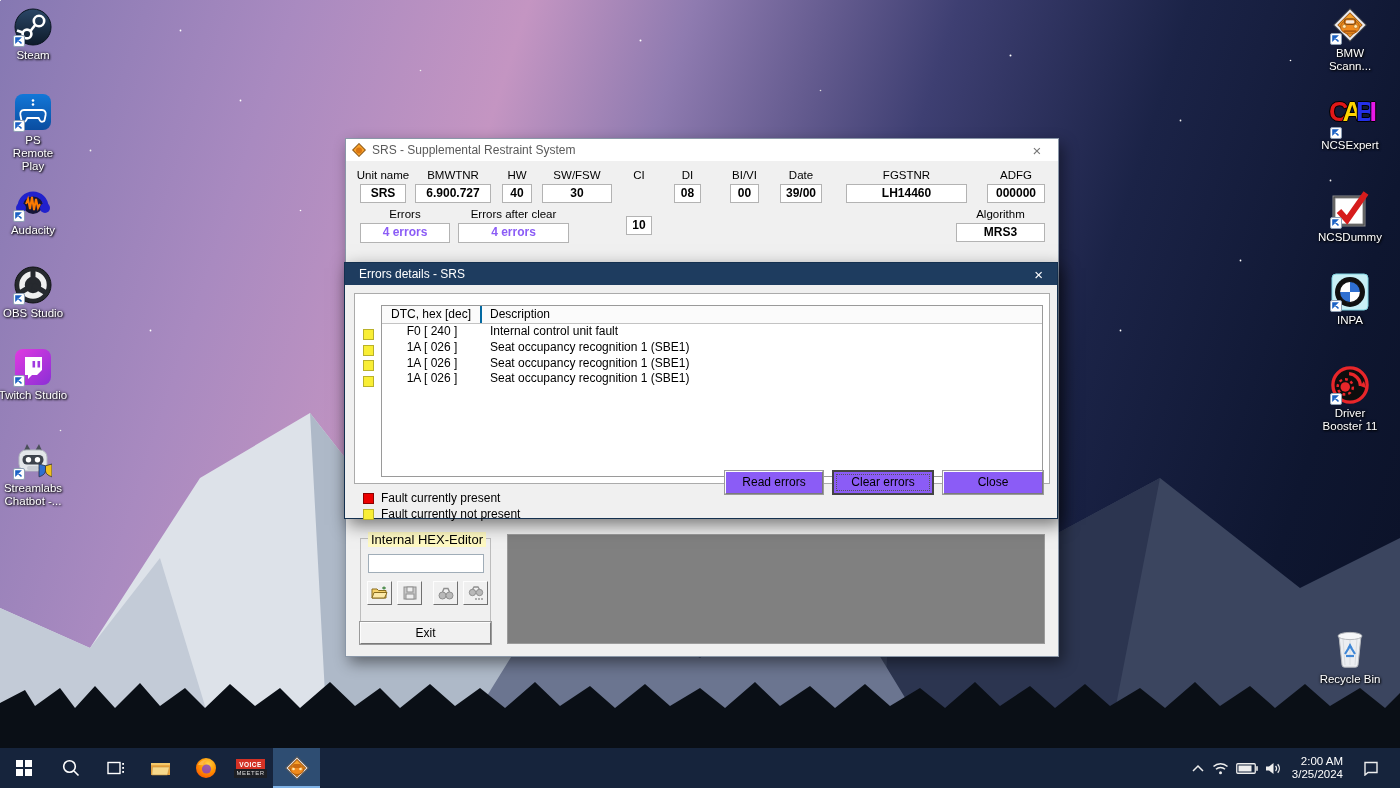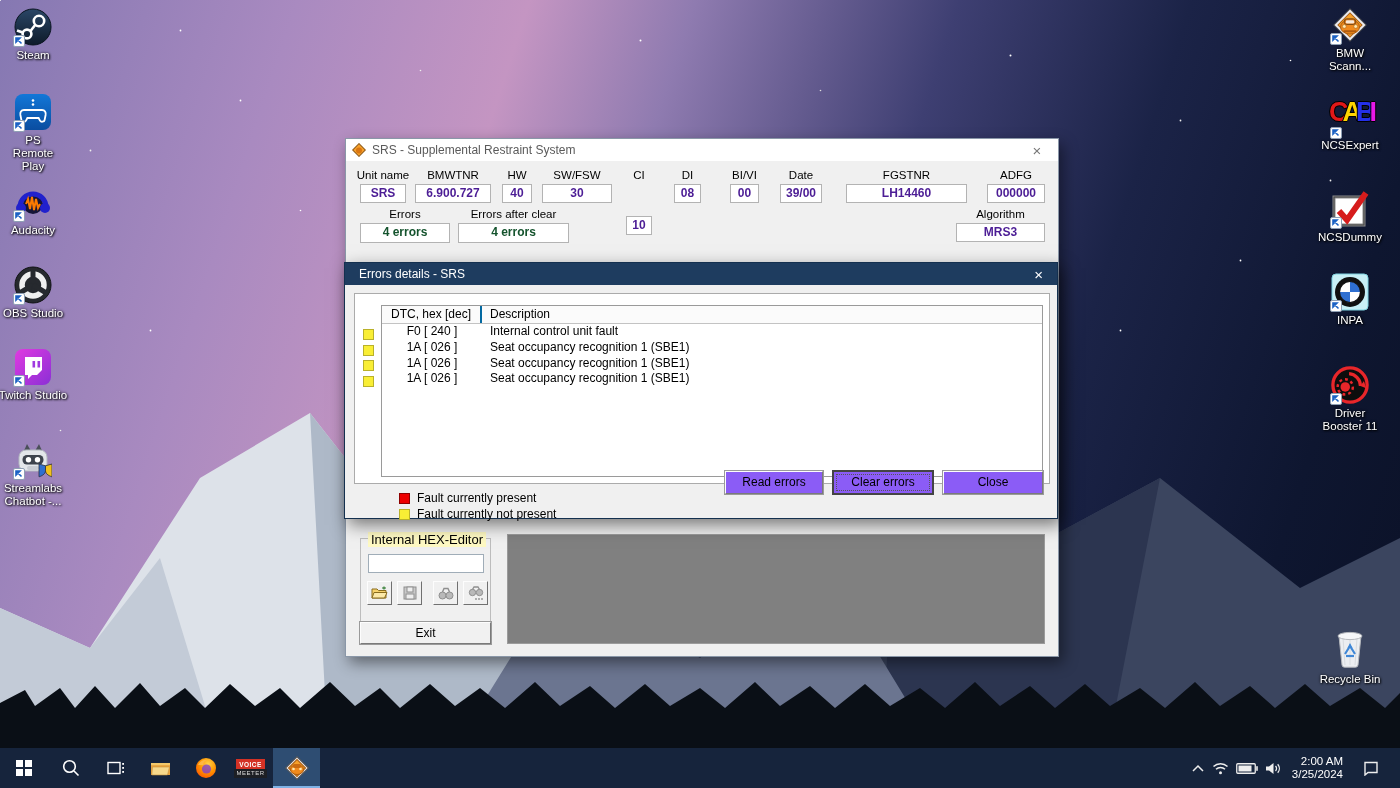--- a/index.html
+++ b/index.html
@@ -36,22 +36,22 @@
   
   .window { position:absolute; left:345px; top:138px; width:714px; height:519px; background:#f0f0f0;
     border:1px solid #8a97a8; box-shadow:4px 6px 14px rgba(0,0,0,.45); z-index:10; }
   .titlebar { height:22px; background:#ffffff; display:flex; align-items:center; padding:0 6px; }
   .tb-title { font-size:12px; color:#5a5a5a; margin-left:6px; flex:1; }
   .tb-close { width:30px; text-align:center; font-size:15px; color:#777; cursor:pointer; }
 
   .field { position:absolute; display:flex; flex-direction:column; align-items:center; }
   .flabel { font-size:11.5px; color:#000; white-space:nowrap; height:15px; }
   .fbox { background:#fff; border:1px solid #b3b3b3; height:19px; width:100%;
-    font-size:12px; font-weight:bold; color:#4c1d95; text-align:center; line-height:17px; }
-  .err .fbox { color:#14532d; height:20px; }
+    font-size:12px; font-weight:bold; color:#000000; text-align:center; line-height:17px; }
+  .err .fbox { color:#8b5cf6; height:20px; }
 
   
   .groupbox { position:absolute; left:14px; top:399px; width:131px; height:84px; border:1px solid #bdbdbd; }
   .gb-label { position:absolute; top:-7px; left:7px; background:#fef9c3; padding:0 3px; font-size:13px; color:#000; }
   .hex-input { position:absolute; left:7px; top:15px; width:116px; height:19px; background:#fff;
     border:1px solid #a0adb8; font-size:12px; padding:0 3px; }
   .tools { position:absolute; left:0; top:42px; width:131px; height:26px; }
   .tool-btn { position:absolute; top:0; width:25px; height:24px; background:#f0f0f0;
     border:1px solid; border-color:#fdfdfd #707070 #707070 #fdfdfd; display:flex; align-items:center; justify-content:center; cursor:pointer; }
   .exit-btn { position:absolute; left:14px; top:483px; width:131px; height:22px; background:#f1f1f1;
@@ -69,21 +69,21 @@
   .list { position:absolute; left:26px; top:11px; width:662px; height:172px; border:1px solid #9a9a9a; background:#fff; }
   .list-header { display:flex; height:18px; border-bottom:1px solid #c3c3c3; background:#fbfbfb; font-size:12px; color:#000; }
   .lh1 { width:100px; text-align:center; line-height:17px; border-right:2px solid #0369a1; }
   .lh2 { flex:1; padding-left:8px; line-height:17px; }
   .lrow { display:flex; height:15.8px; font-size:12px; color:#000; }
   .lc1 { width:100px; text-align:center; line-height:15.5px; }
   .lc2 { flex:1; padding-left:8px; line-height:15.5px; }
   .sq { position:absolute; left:8px; width:11px; height:11px; }
   .sq-yellow { background:#f9ee35; border:1px solid #b9b12a; }
   .sq-red { background:#ec0000; border:1px solid #8d0000; }
-  .legend-row { position:absolute; display:flex; align-items:center; font-size:12px; color:#000;margin-left:36px; }
+  .legend-row { position:absolute; display:flex; align-items:center; font-size:12px; color:#000; }
   .legend-sq { width:11px; height:11px; margin-right:7px; flex:none; }
   .btn { position:absolute; top:208px; height:23px; background:#8b5cf6; border:1px solid #8c8c8c;
     border-color:#fdfdfd #7a7a7a #7a7a7a #fdfdfd; box-shadow:0 0 0 1px #9a9a9a;
     font-size:12px; text-align:center; line-height:21px; cursor:pointer; }
   .btn.default { border:1px solid #444; box-shadow:0 0 0 1px #444; outline:1px dotted #555; outline-offset:-4px; }
 
   
   .taskbar { position:absolute; left:0; bottom:0; width:1400px; height:40px; background:#16243c; z-index:50; display:flex; }
   .tb-btn { width:45px; height:40px; display:flex; align-items:center; justify-content:center; cursor:pointer; flex:none; }
   .tb-btn.start { width:48px; }

